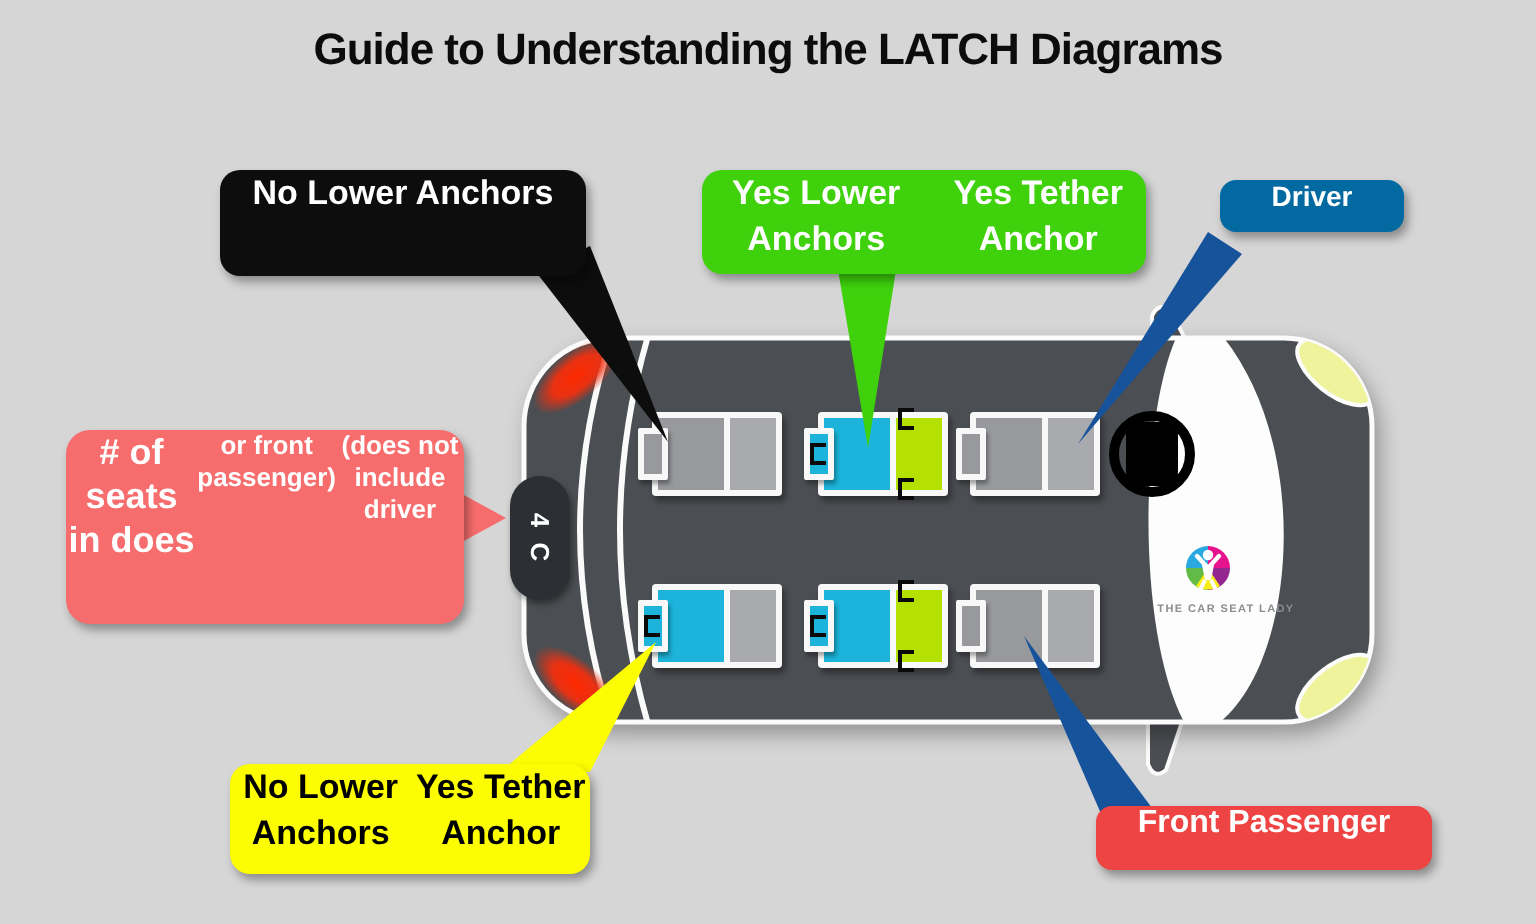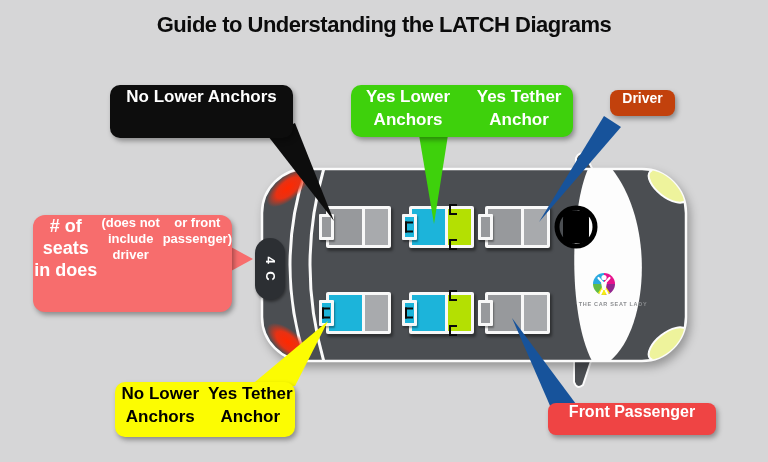--- a/index.html
+++ b/index.html
@@ -72,21 +72,21 @@
 
   
   .callout{
     position:absolute;border-radius:10px;font-weight:700;text-align:center;
     display:flex;justify-content:center;
     box-shadow:2px 3px 5px rgba(0,0,0,.35);z-index:6;box-sizing:border-box;
   }
   .callout .line{line-height:23px;}
   #box-black{left:110px;top:85px;width:183px;height:53px;background:#0d0d0d;color:#fff;font-size:17px;}
   #box-green{left:351px;top:85px;width:222px;height:52px;background:#3ed10c;color:#fff;font-size:17px;}
-  #box-driver{left:610px;top:90px;width:65px;height:26px;background:#c2410c;color:#fff;font-size:14px;border-radius:8px;}
+  #box-driver{left:610px;top:90px;width:92px;height:26px;background:#0369a1;color:#fff;font-size:14px;border-radius:8px;}
   #box-red{left:33px;top:215px;width:199px;height:97px;background:#f76d6d;color:#fff;border-radius:12px;}
   #box-red .heading{font-size:18px;line-height:22px;margin-bottom:2px;}
   #box-red .small{font-size:13px;line-height:16px;}
   #box-yellow{left:115px;top:382px;width:180px;height:55px;background:#fcfc02;color:#000;font-size:17px;}
   #box-fp{left:548px;top:403px;width:168px;height:32px;background:#ef4444;color:#fff;font-size:16px;border-radius:8px;}
 </style>
 </head>
 <body>
 
 <div class="stage">
@@ -225,22 +225,22 @@
     <div class="line">Yes Lower Anchors</div>
     <div class="line">Yes Tether Anchor</div>
   </div>
 
   <div class="callout" id="box-driver">
     <div>Driver</div>
   </div>
 
   <div class="callout" id="box-red">
     <div class="heading"># of seats in does</div>
+    <div class="small">or front passenger)</div>
     <div class="small">(does not include driver</div>
-    <div class="small">or front passenger)</div>
   </div>
 
   <div class="callout" id="box-yellow">
     <div class="line">No Lower Anchors</div>
     <div class="line">Yes Tether Anchor</div>
   </div>
 
   <div class="callout" id="box-fp">
     <div>Front Passenger</div>
   </div>

